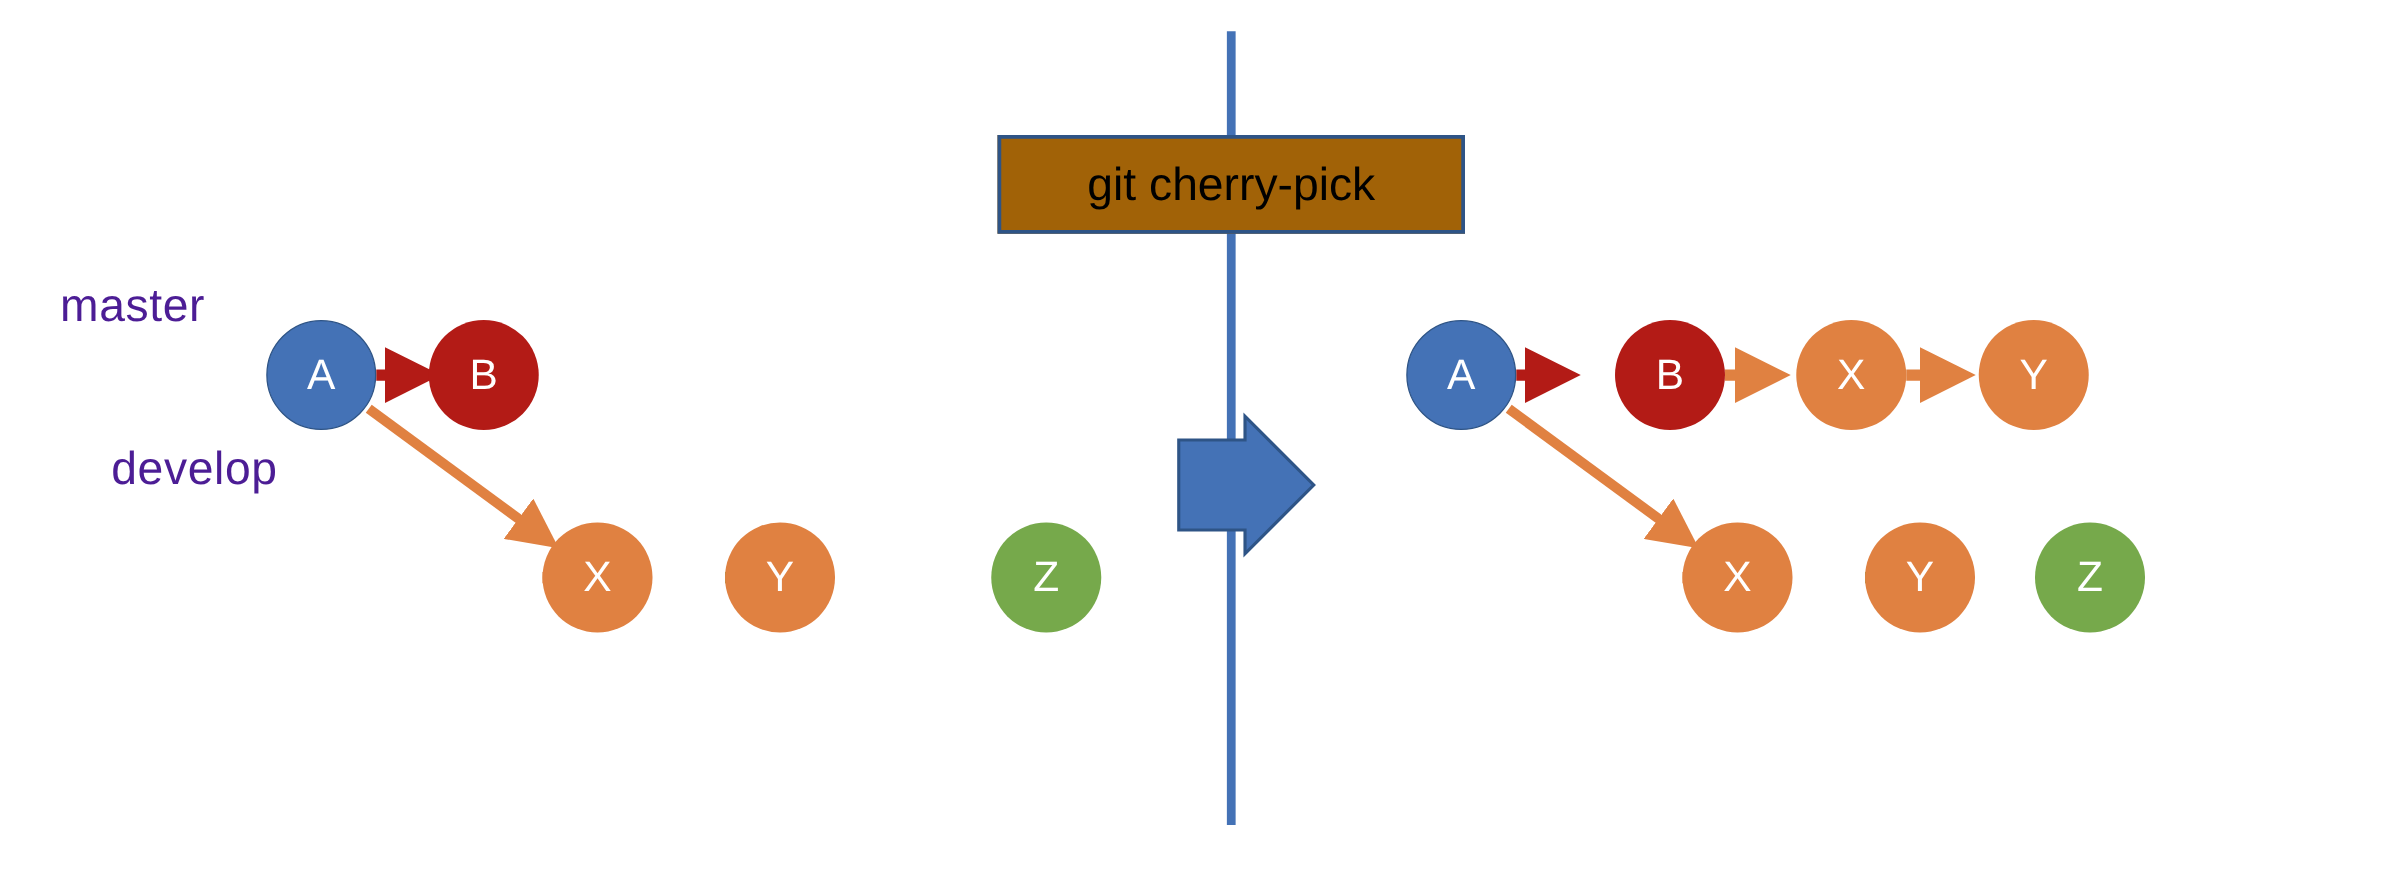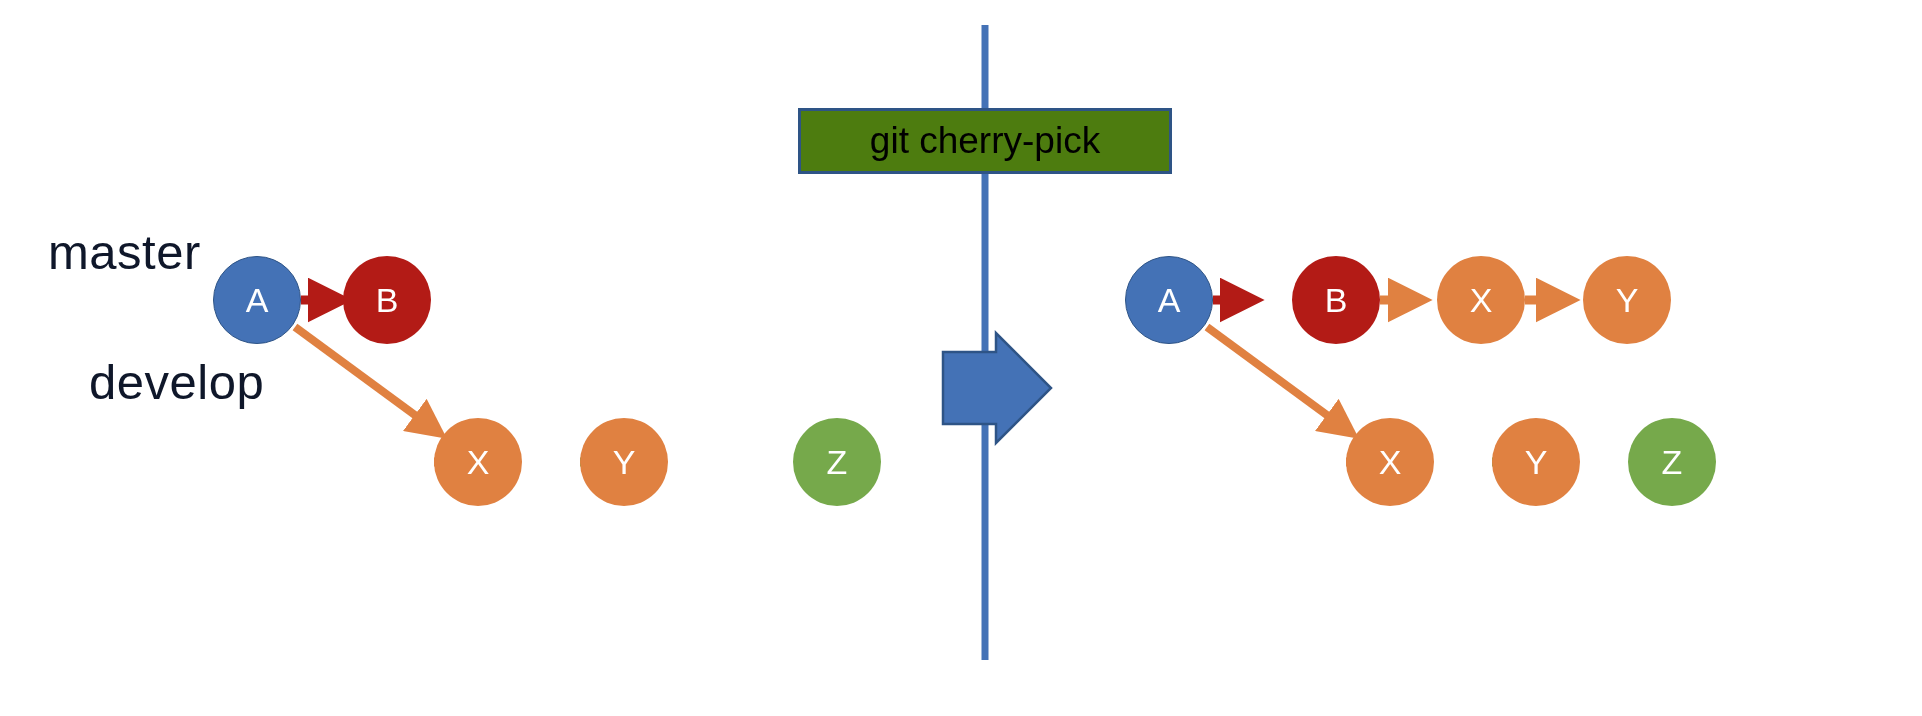--- a/index.html
+++ b/index.html
@@ -21,22 +21,22 @@
   #svg-layer {
     position: absolute;
     left: 0;
     top: 0;
     width: 1922px;
     height: 716px;
   }
   .branch-label {
     position: absolute;
     font-family: "Liberation Sans", sans-serif;
-    font-size: 49px;
-    color: #0f172a;
+    font-size: 37px;
+    color: #4c1d95;
     white-space: nowrap;
     letter-spacing: 0.5px;
   }
   #label-master { left: 48px; top: 224px; }
   #label-develop { left: 44px; top: 354px; margin-left: 45px; }
 
   .node {
     position: absolute;
     width: 88px;
     height: 88px;
@@ -53,22 +53,22 @@
   .node.blue   { background: #4472b6; border: 1px solid #2e5486; }
   .node.red    { background: #b31b16; }
   .node.orange { background: #e08141; }
   .node.green  { background: #76a94b; }
 
   .cp-box {
     position: absolute;
     left: 798px;
     top: 108px;
     width: 374px;
-    height: 66px;
-    background: #4d7c0f;
+    height: 79px;
+    background: #a16207;
     border: 3px solid #2e5486;
     box-sizing: border-box;
     display: flex;
     align-items: center;
     justify-content: center;
   }
   .cp-box-text {
     font-family: "Liberation Sans", sans-serif;
     font-size: 37px;
     color: #000000;

